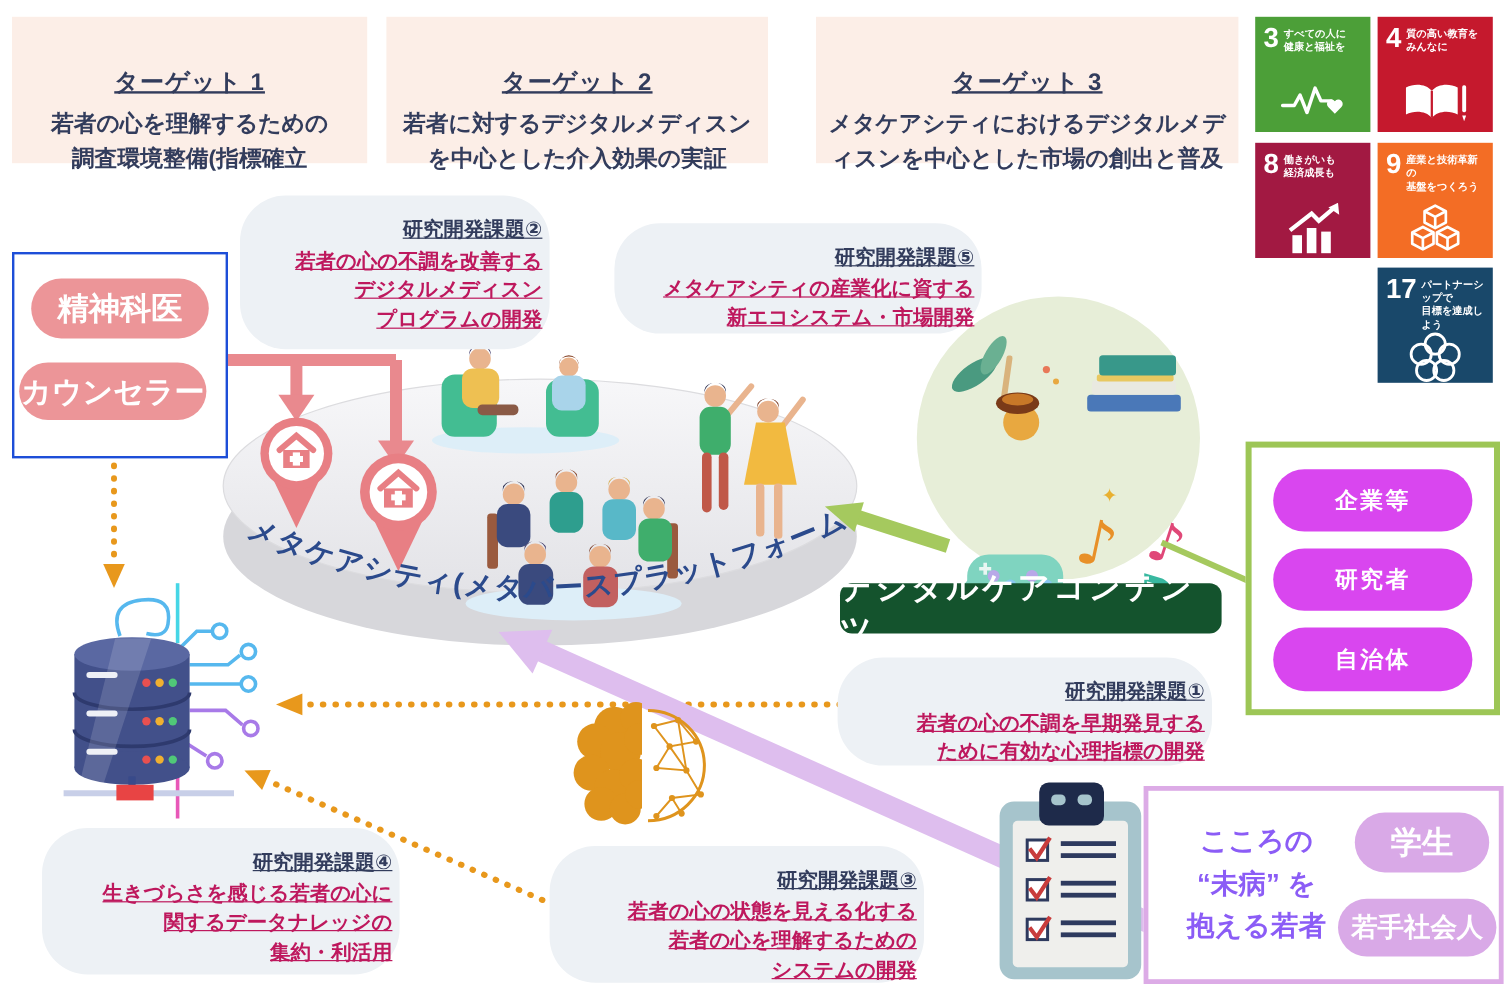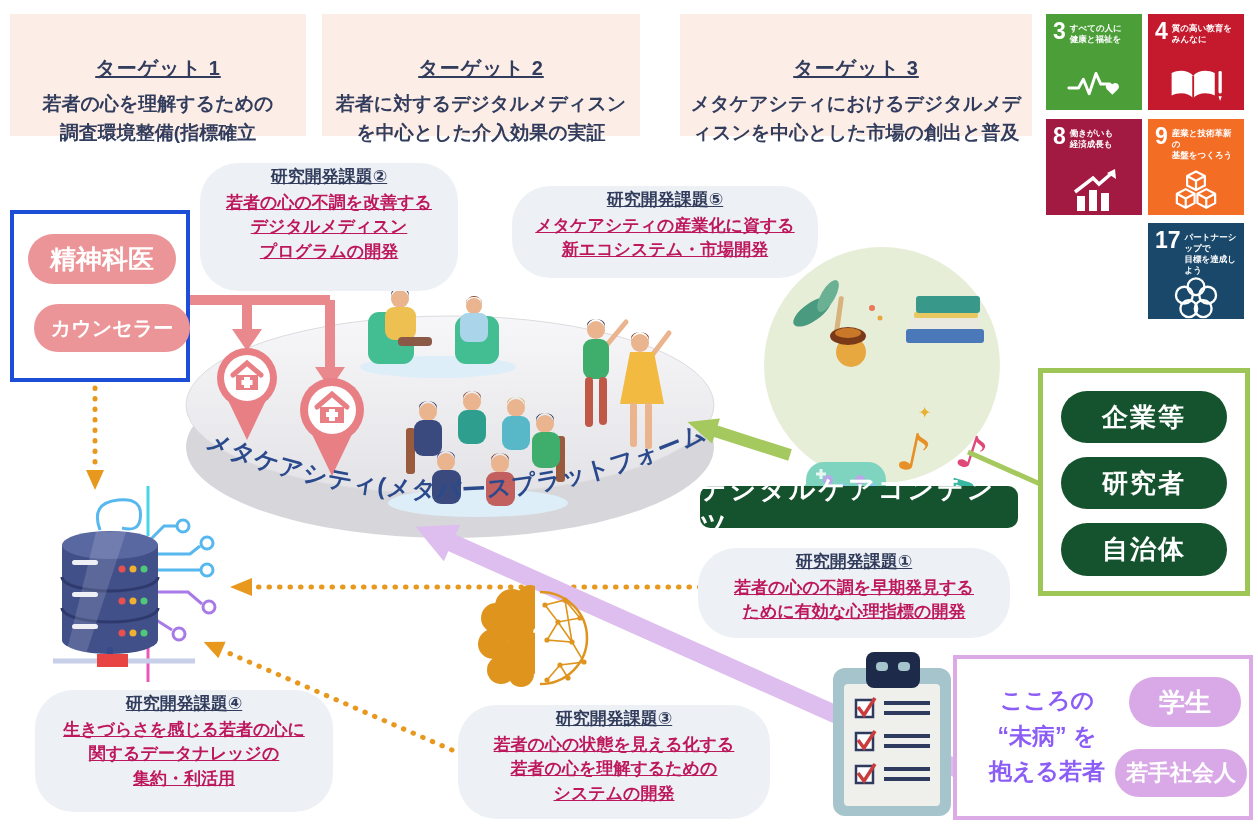--- a/index.html
+++ b/index.html
@@ -8,30 +8,30 @@
   .artlayer{position:absolute;left:0;top:0;width:1258px;height:826px;z-index:1;}
   .uilayer *{box-sizing:border-box;}
   .target-box{position:absolute;z-index:2;background:#fceee7;text-align:center;padding-top:13px;}
   .target-title{font-size:20px;font-weight:bold;text-decoration:underline;letter-spacing:1px;margin-bottom:7px;color:#323c5c;margin-top:28px;}
   .target-line{font-size:19px;font-weight:bold;line-height:1.55;color:#323c5c;}
   .sdg{position:absolute;z-index:2;width:96px;height:96px;color:#fff;padding:7px 5px 0 7px;}
   .sdg-head{display:flex;gap:4px;align-items:flex-start;}
   .sdg-num{font-size:23px;font-weight:bold;line-height:.95;}
   .sdg-label{font-size:8.5px;font-weight:bold;line-height:1.3;padding-top:2px;}
   .sdg-art{position:absolute;left:50%;top:52%;transform:translateX(-50%);}
-  .bubble{position:absolute;z-index:2;background:#edf1f5;border-radius:38px;text-align:center;padding:2px 6px;}
+  .bubble{position:absolute;z-index:2;background:#edf1f5;border-radius:38px;text-align:right;padding:17px 6px;}
   .bubble-title{font-size:17px;font-weight:bold;text-decoration:underline;margin-bottom:3px;color:#323c5c;}
   .bubble-line{font-size:17px;font-weight:bold;line-height:1.44;color:#be185d;text-decoration:underline;}
-  .provider-box{position:absolute;z-index:2;left:10px;top:210px;width:180px;height:172px;border:4px solid #1d4ed8;background:#fff;}
+  .provider-box{position:absolute;z-index:2;left:10px;top:210px;width:180px;height:172px;border:2px solid #1d4ed8;background:#fff;}
   .pill{position:absolute;display:flex;align-items:center;justify-content:center;color:#fff;font-weight:bold;border-radius:28px;}
   .pill-pink{background:#ec9598;}
   .teal-label{position:absolute;z-index:2;left:700px;top:486px;width:318px;height:42px;background:#14532d;border-radius:10px;
               display:flex;align-items:center;justify-content:center;color:#fff;font-size:26px;font-weight:bold;letter-spacing:3px;}
   .green-box{position:absolute;z-index:2;left:1038px;top:368px;width:212px;height:228px;border:5px solid #9dc656;background:#fff;}
-  .pill-green{background:#14532d;font-size:26px;letter-spacing:2px;}
+  .pill-green{background:#d946ef;font-size:19px;letter-spacing:2px;}
   .purple-box{position:absolute;z-index:2;left:953px;top:655px;width:300px;height:165px;border:4px solid #dcabe6;background:#fff;}
   .purple-text{position:absolute;left:10px;top:24px;width:160px;text-align:center;color:#8b5cf6;font-size:23px;font-weight:bold;line-height:1.55;}
   .pill-purple{background:#d9a9e7;}
 </style>
 </head>
 <body>
 
 <div class="canvas">
 
   <svg class="artlayer" viewBox="0 0 1258 826">
@@ -409,21 +409,21 @@
     </div>
     <div class="bubble" style="left:35px;top:690px;width:298px;height:122px">
       <div class="bubble-title">研究開発課題④</div>
       <div class="bubble-line">生きづらさを感じる若者の心に</div>
       <div class="bubble-line">関するデータナレッジの</div>
       <div class="bubble-line">集約・利活用</div>
     </div>
 
     <div class="provider-box">
       <div class="pill pill-pink" style="left:14px;top:20px;width:148px;height:50px;font-size:26px">精神科医</div>
-      <div class="pill pill-pink" style="left:20px;top:90px;width:156px;height:48px;font-size:20px">カウンセラー</div>
+      <div class="pill pill-pink" style="left:4px;top:90px;width:156px;height:48px;font-size:25px">カウンセラー</div>
     </div>
 
     <div class="teal-label">デジタルケアコンテンツ</div>
 
     <div class="green-box">
       <div class="pill pill-green" style="left:18px;top:18px;width:166px;height:52px">企業等</div>
       <div class="pill pill-green" style="left:18px;top:84px;width:166px;height:52px">研究者</div>
       <div class="pill pill-green" style="left:18px;top:150px;width:166px;height:53px">自治体</div>
     </div>
 

